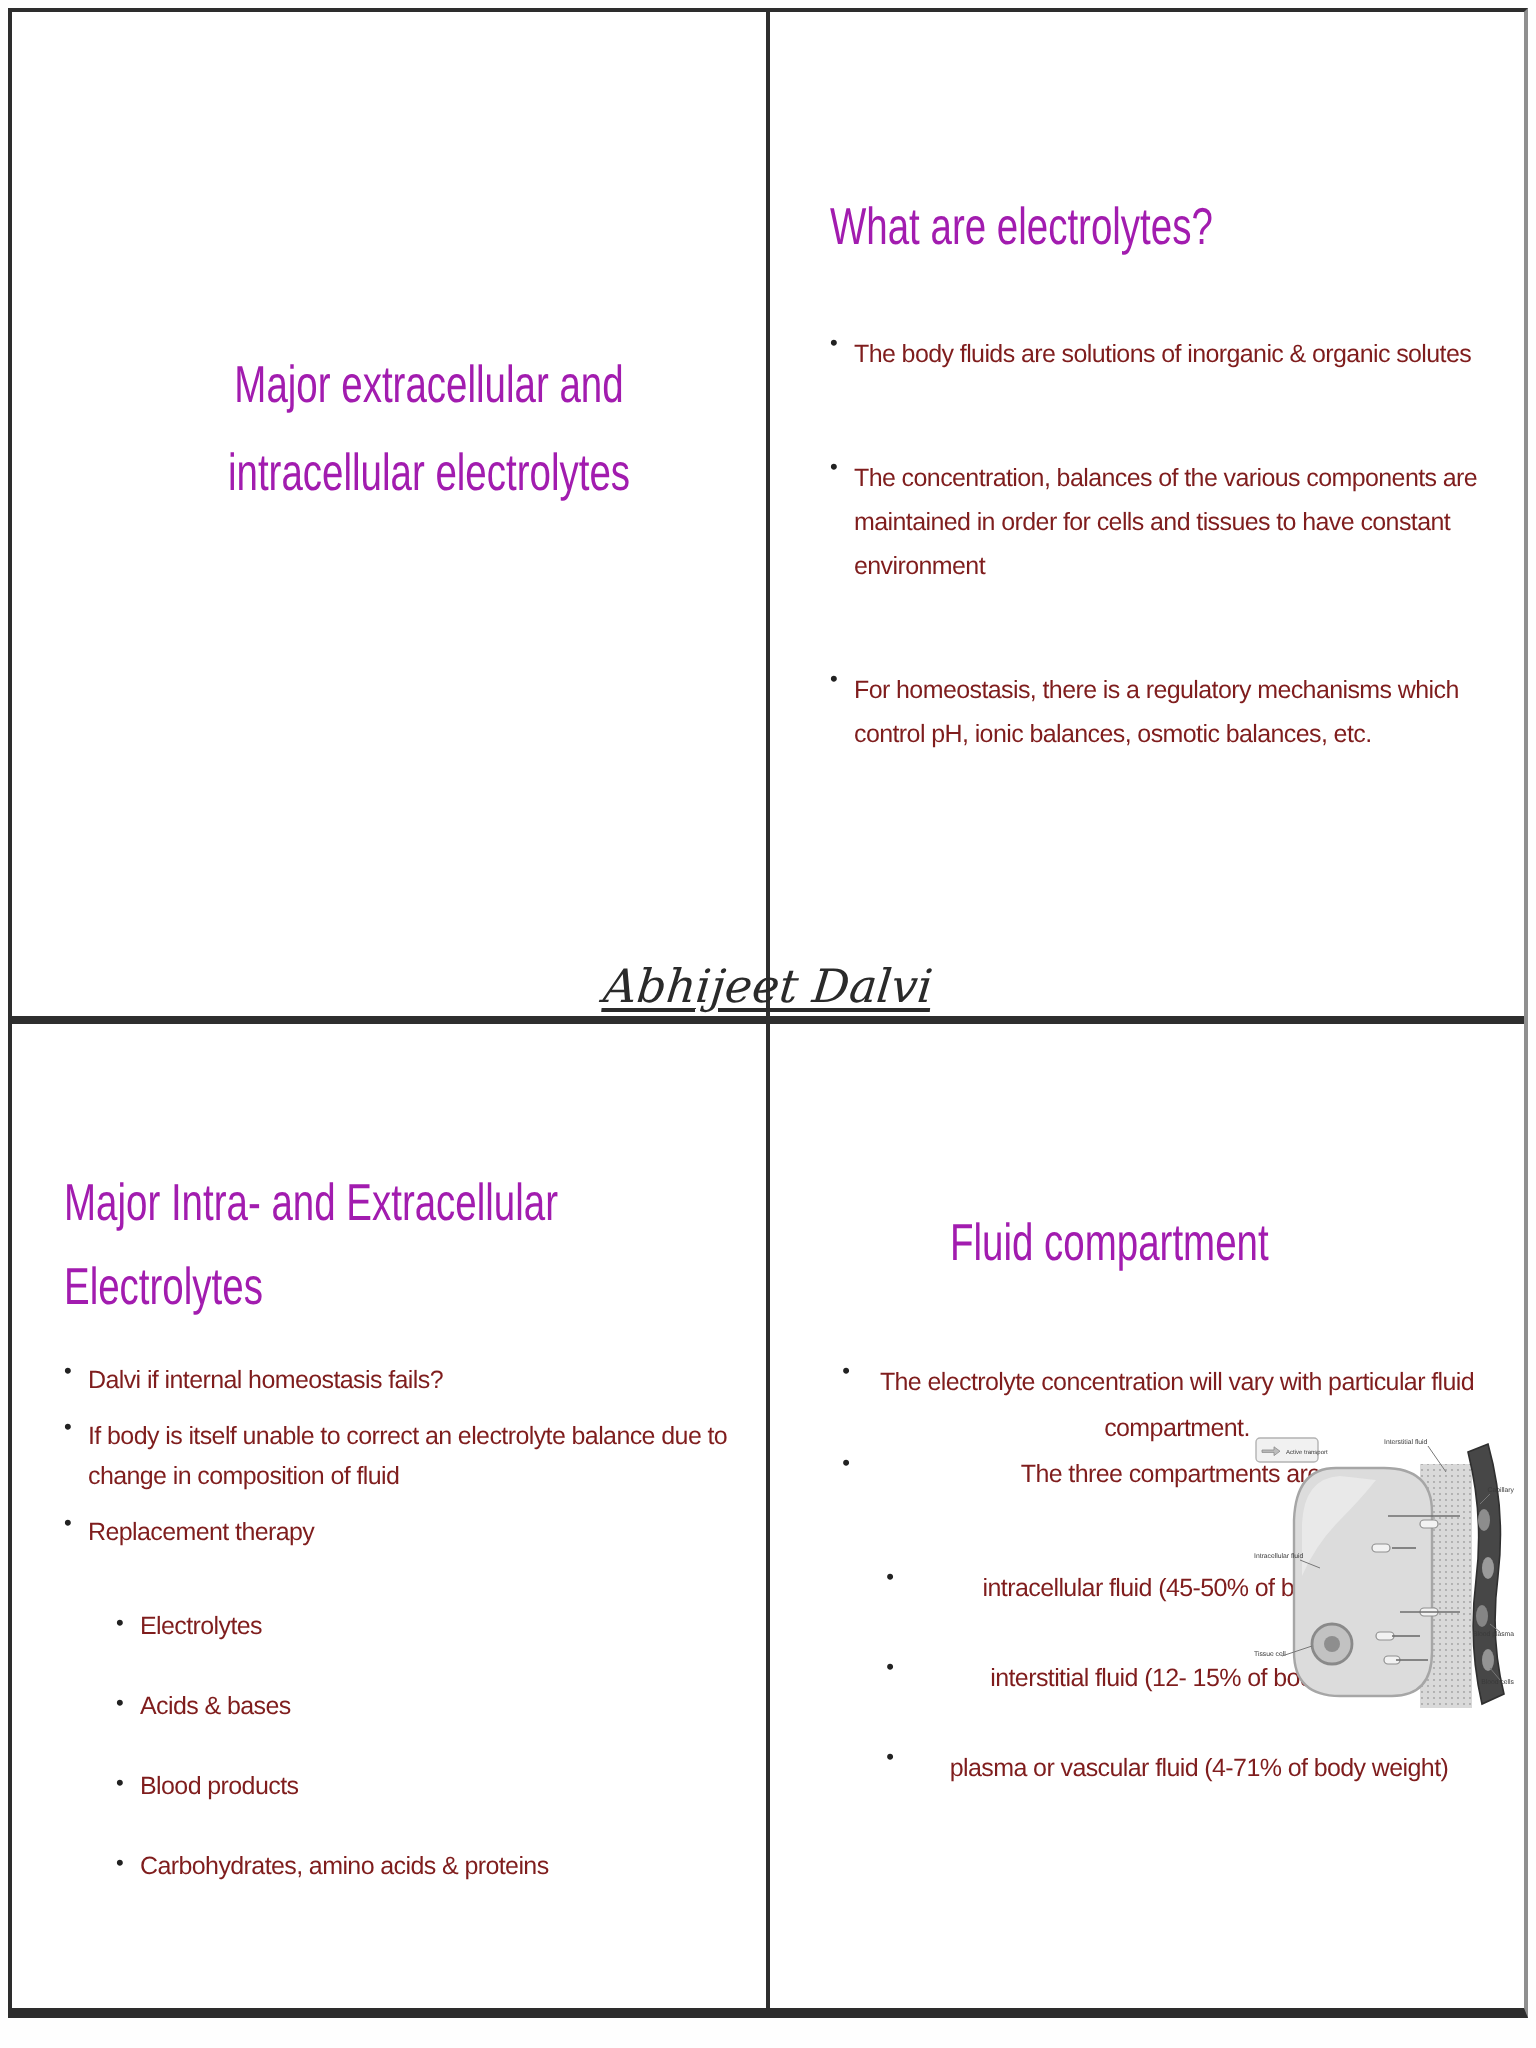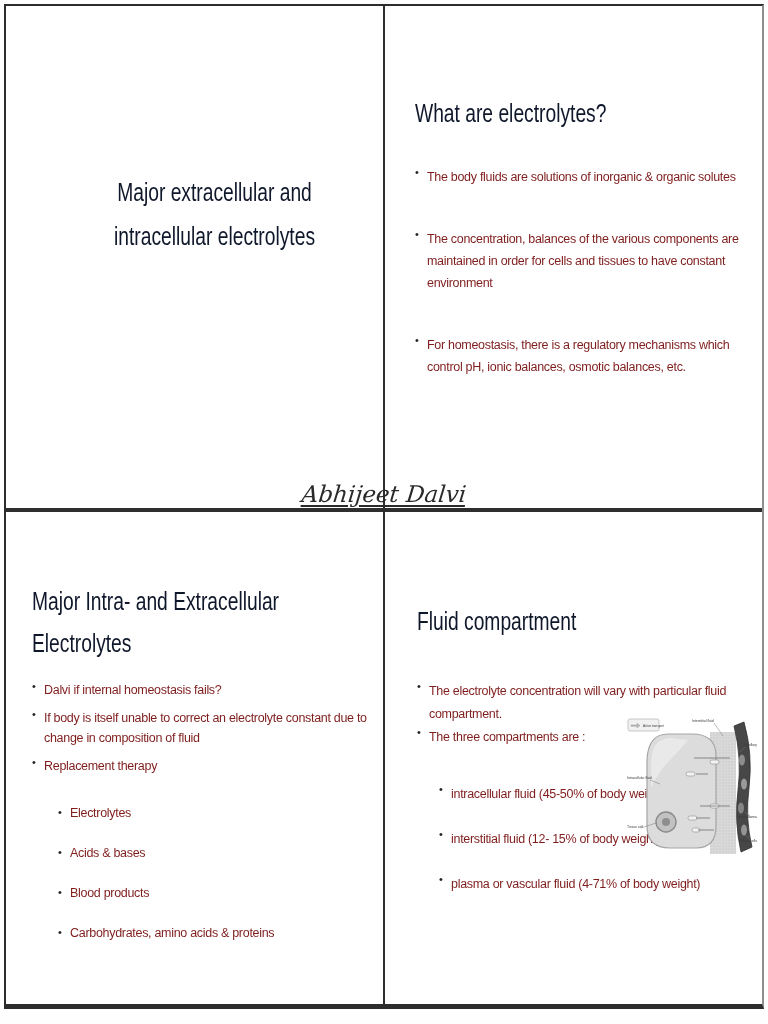--- a/index.html
+++ b/index.html
@@ -15,21 +15,21 @@
     border-right:2px solid #8f8f8f; border-bottom:5px solid #2d2d2d;
     display:grid; grid-template-columns:379px 1fr; grid-template-rows:506px 1fr;
     background:#ffffff;
   }
   .slide { position:relative; background:#ffffff; overflow:hidden; }
   .slide-tl { border-right:2px solid #2e2e2e; border-bottom:4px solid #2e2e2e;padding-left:40px; }
   .slide-tr { border-bottom:4px solid #2e2e2e; }
   .slide-bl { border-right:2px solid #2e2e2e; }
 
   .stitle {
-    font-size:26px; color:#0f172a; font-weight:400; letter-spacing:0;
+    font-size:26px; color:#a21caf; font-weight:400; letter-spacing:0;
     white-space:nowrap;
   }
   .squeeze { display:inline-block; transform:scaleX(0.74); transform-origin:left top; }
   .squeeze-center { display:block; transform:scaleX(0.74); transform-origin:center top; }
 
   
   .s1-titlebox { margin-top:164px; text-align:center; line-height:44px; }
 
   
   .slide-tr .inner { padding:0 18px 0 30px; }
@@ -48,21 +48,21 @@
   .slide-bl .inner { padding:0 12px 0 26px; }
   .s3-title { margin-top:68px; line-height:42px; }
   .s3-bullets { margin-top:16px; }
   .s3-bullets .b { margin-bottom:8px; }
   .s3-bullets .body-txt { font-size:12.5px; line-height:20px; }
   .s3-subs { margin-top:30px; margin-left:26px; }
   .s3-subs .b { margin-bottom:26px; }
   .s3-subs .body-txt { line-height:14px; }
 
   
-  .slide-br .inner { padding:0 14px 0 32px; }
+  .slide-br .inner { padding:0 14px 0 32px;text-align:center; }
   .s4-title { margin-top:92px; line-height:34px; }
   .s4-bullets { margin-top:42px; }
   .s4-bullets .b { margin-bottom:0; }
   .s4-bullets .body-txt { line-height:23px; letter-spacing:-0.3px; }
   .s4-subs { margin-top:34px; margin-left:22px; }
   .s4-subs .b { margin-bottom:22px; }
   .s4-subs .body-txt { line-height:23px; }
   .s4-bullets .t { max-width:330px; }
 
   .diagram {
@@ -123,21 +123,21 @@
           <span class="squeeze">Major Intra- and Extracellular</span><br>
           <span class="squeeze">Electrolytes</span>
         </div>
         <div class="s3-bullets">
           <div class="b">
             <span class="m">•</span>
             <span class="t body-txt">Dalvi if internal homeostasis fails?</span>
           </div>
           <div class="b">
             <span class="m">•</span>
-            <span class="t body-txt">If body is itself unable to correct an electrolyte constant due to change in composition of fluid</span>
+            <span class="t body-txt">If body is itself unable to correct an electrolyte balance due to change in composition of fluid</span>
           </div>
           <div class="b">
             <span class="m">•</span>
             <span class="t body-txt">Replacement therapy</span>
           </div>
         </div>
         <div class="s3-subs">
           <div class="b">
             <span class="m">•</span>
             <span class="t body-txt">Electrolytes</span>

